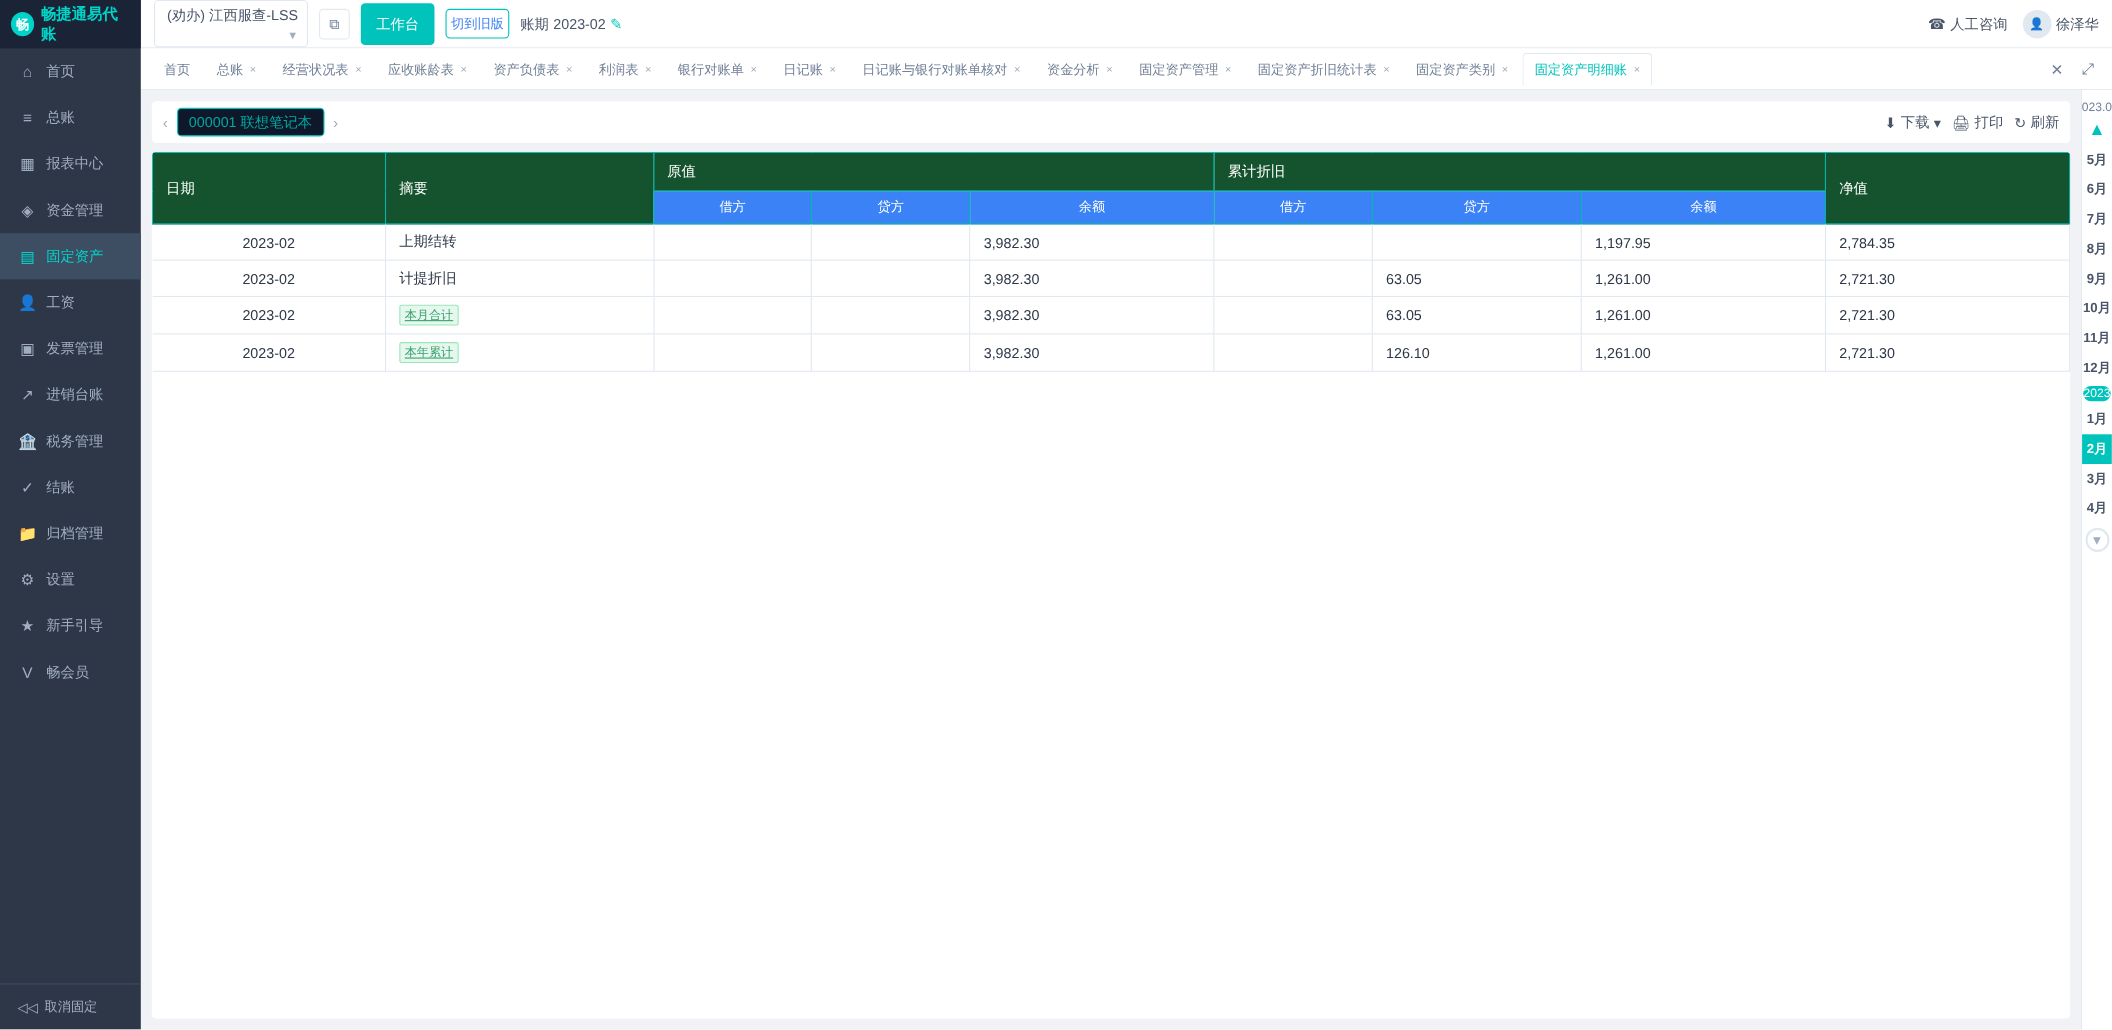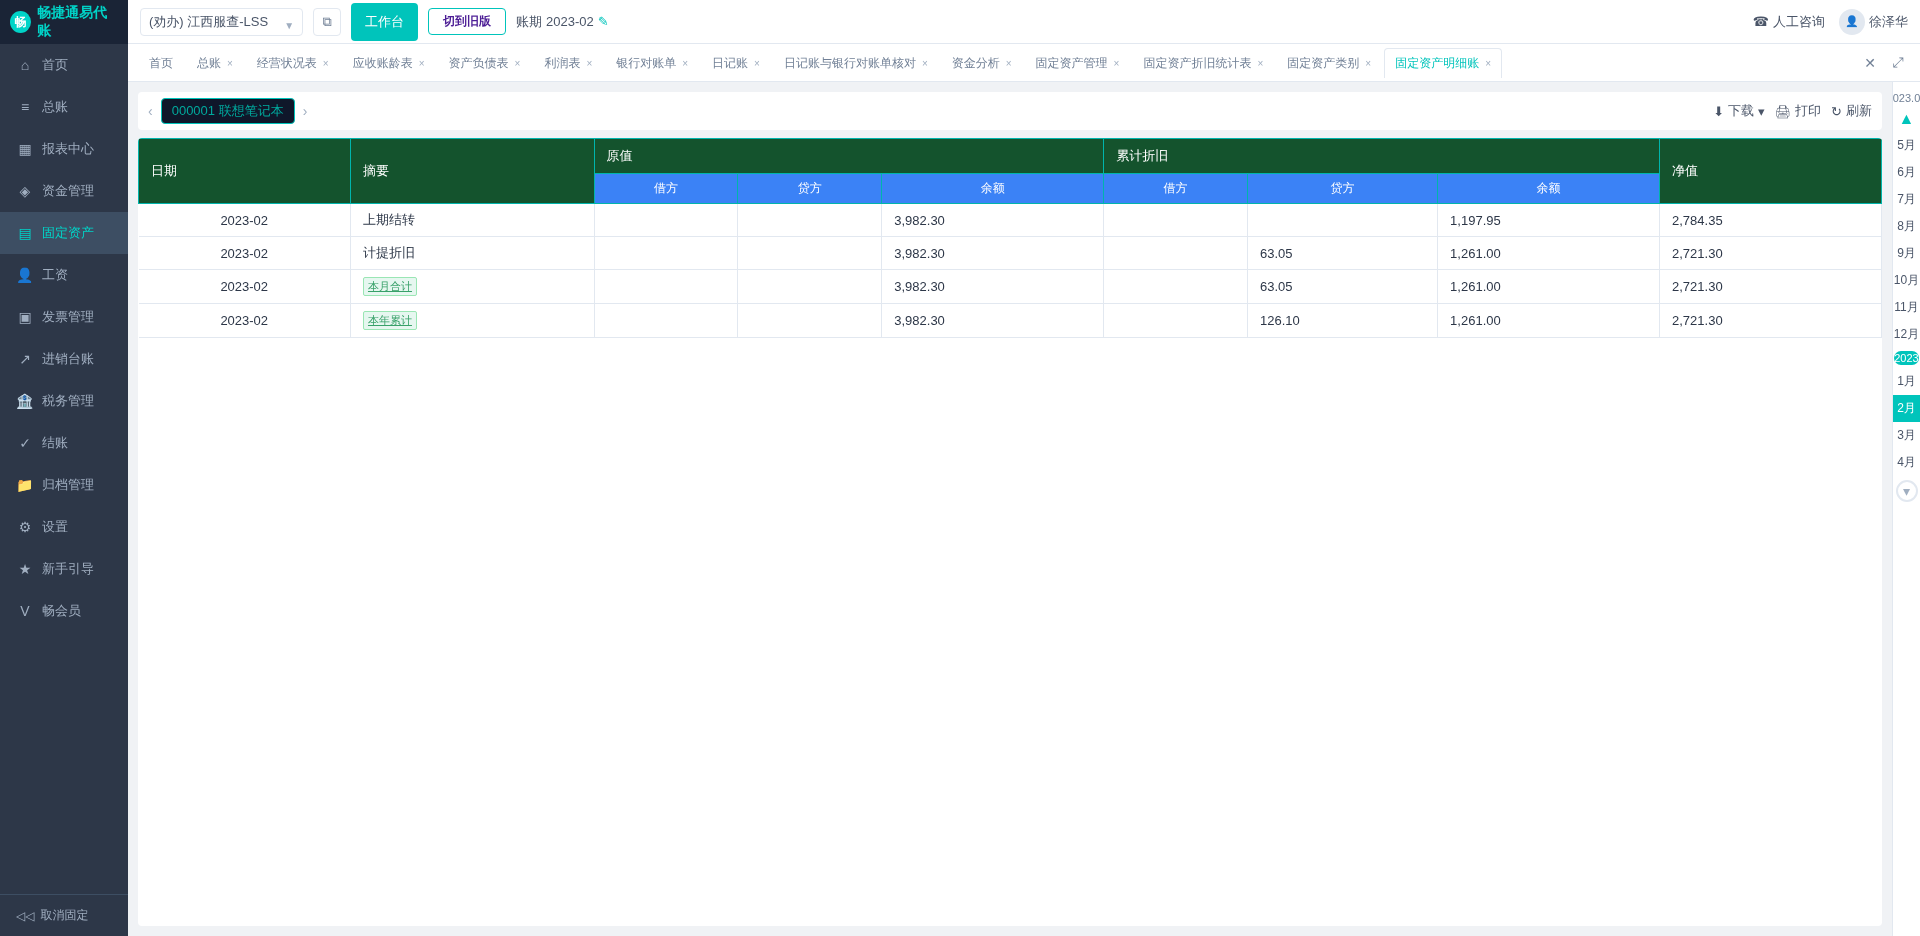--- a/index.html
+++ b/index.html
@@ -71,55 +71,55 @@
       display: flex;
       align-items: center;
       padding: 0 12px;
       gap: 10px;
       border-bottom: 1px solid #e2e8f0;
       flex-shrink: 0;
     }
     .company-selector {
       display: flex;
       align-items: flex-end;
-      gap: 16px;
+      gap: 4px;
       color: #4a5568;
       font-size: 13px;
       cursor: pointer;
       padding: 4px 8px;
       border: 1px solid #e2e8f0;
       border-radius: 4px;
       min-width: 140px;
+      flex-direction: column;
     }
     .company-selector .arrow { color: #a0aec0; font-size: 10px; }
     .copy-icon-btn {
       width: 28px; height: 28px;
       border: 1px solid #e2e8f0;
       border-radius: 4px;
       display: flex; align-items: center; justify-content: center;
       cursor: pointer; color: #718096;
     }
     .workbench-btn {
       background: #00c4bb;
       color: white;
       padding: 10px 14px;
       border-radius: 4px;
       cursor: pointer;
       font-size: 13px;
       border: none;
     }
     .switch-btn {
       border: 1px solid #00c4bb;
-      color: #4c1d95;
-      padding: 4px 14px;
+      color: #3b82f6;
+      padding: 4px 4px;
       border-radius: 4px;
       cursor: pointer;
       font-size: 12px;
       background: white;
-      font-weight: bold;
     }
     .period-label {
       color: #4a5568;
       font-size: 13px;
       display: flex;
       align-items: center;
       gap: 4px;
     }
     .topbar-right {
       margin-left: auto;
@@ -315,20 +315,21 @@
       margin: 4px 0 2px;
       cursor: pointer;
     }
     .month-item {
       width: 100%;
       text-align: center;
       padding: 5px 0;
       color: #4a5568;
       cursor: pointer;
       font-size: 12px;
+      font-weight: bold;
     }
     .month-item.active {
       color: white;
       background: #00c4bb;
       border-radius: 0;
     }
     .year-badge {
       background: #00c4bb;
       color: white;
       border-radius: 10px;

